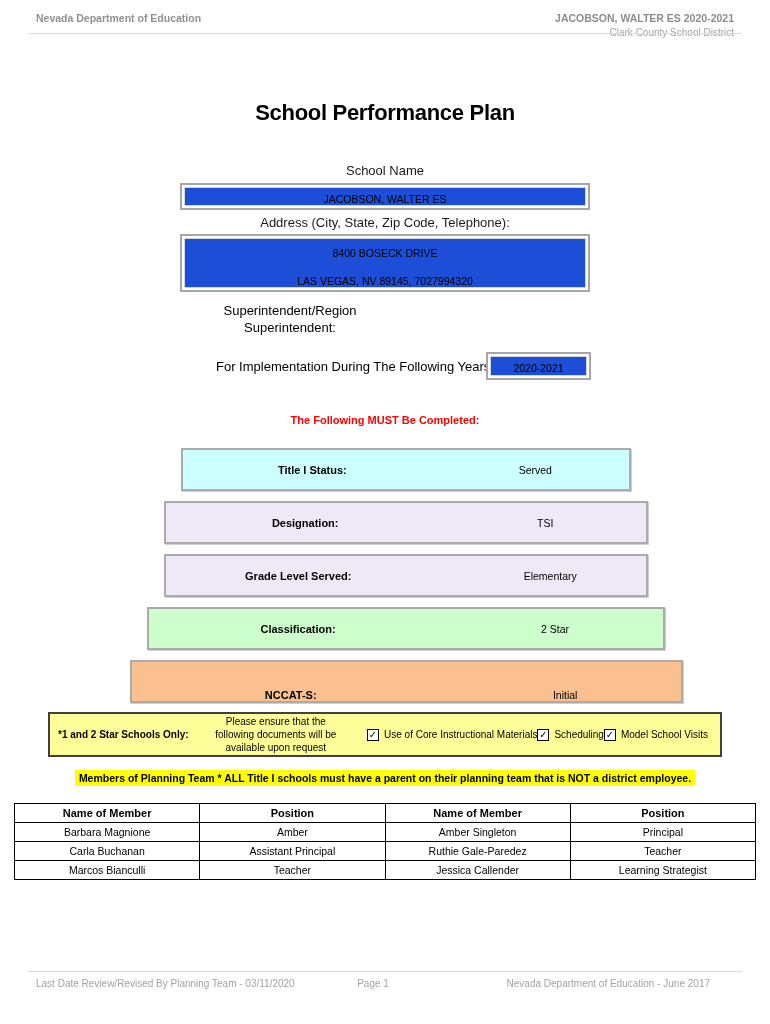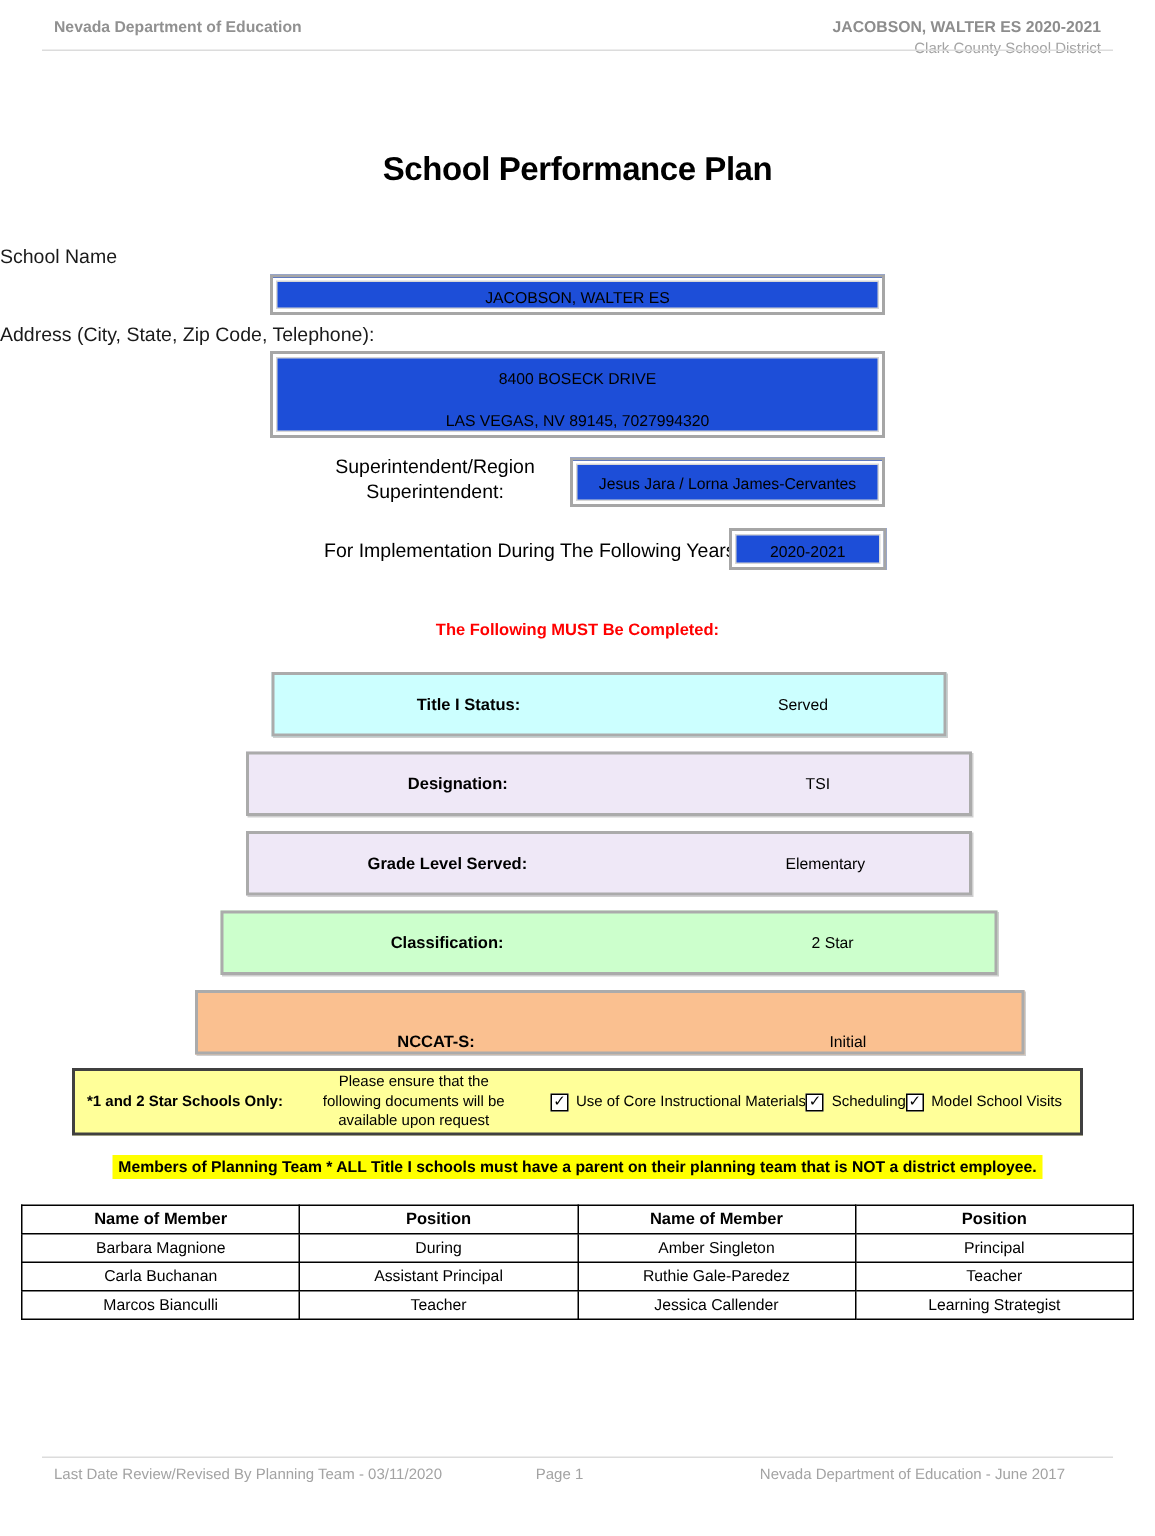--- a/index.html
+++ b/index.html
@@ -22,21 +22,21 @@
   .doc-header .hdr-right { text-align: right; }
   .doc-header .hdr-right .line1 { font-size: 10.5px; font-weight: bold; color: #8d8d8d; }
   .doc-header .hdr-right .line2 { font-size: 10px; color: #a3a3a3; margin-top: 3px; }
   .header-rule { position: absolute; top: 33px; left: 28px; right: 28px; border-top: 1px solid #dcdcdc; }
 
   
   .doc-title {
     position: absolute; top: 100px; left: 0; width: 100%;
     text-align: center; font-size: 22px; font-weight: bold; letter-spacing: -0.3px;
   }
-  .field-label { position: absolute; left: 0; width: 100%; text-align: left; font-size: 13px; color: #1a1a1a; }
+  .field-label { position: absolute; left: 0; width: 100%; text-align: center; font-size: 13px; color: #1a1a1a; }
   .school-name-label { top: 163px; }
   .address-label { top: 215px; }
 
   .input-box {
     position: absolute;
     background: #1d4ed8;
     border: 2px solid #a6a6a6;
     box-shadow: inset 0 0 0 2px #ffffff, inset 0 0 0 3px #d6d6d6;
     font-size: 10.5px;
     text-align: center;
@@ -144,21 +144,20 @@
   <div class="field-label school-name-label">School Name</div>
   <div class="input-box school-name-box">JACOBSON, WALTER ES</div>
 
   <div class="field-label address-label">Address (City, State, Zip Code, Telephone):</div>
   <div class="input-box address-box">
     <div class="addr-line1">8400 BOSECK DRIVE</div>
     <div class="addr-line2">LAS VEGAS, NV  89145, 7027994320</div>
   </div>
 
   <div class="supe-label">Superintendent/Region Superintendent:</div>
-  <div class="input-box supe-box">Jesus Jara / Lorna James-Cervantes</div>
 
   <div class="impl-label">For Implementation During The Following Years:</div>
   <div class="input-box impl-box">2020-2021</div>
 
   <div class="notice-red" style="color: rgb(255, 0, 0);">The Following MUST Be Completed:</div>
 
   <div class="status-rows">
       <div class="status-row" style="background: rgb(204, 255, 255);">
         <div class="status-label">Title I Status:</div>
         <div class="status-value">Served</div>
@@ -209,21 +208,21 @@
       <tr>
           <th>Name of Member</th>
           <th>Position</th>
           <th>Name of Member</th>
           <th>Position</th>
         </tr>
     </thead>
     <tbody>
         <tr>
           <td>Barbara Magnione</td>
-          <td>During</td>
+          <td>Amber</td>
           <td>Amber Singleton</td>
           <td>Principal</td>
         </tr>
         <tr>
           <td>Carla Buchanan</td>
           <td>Assistant Principal</td>
           <td>Ruthie Gale-Paredez</td>
           <td>Teacher</td>
         </tr>
         <tr>

